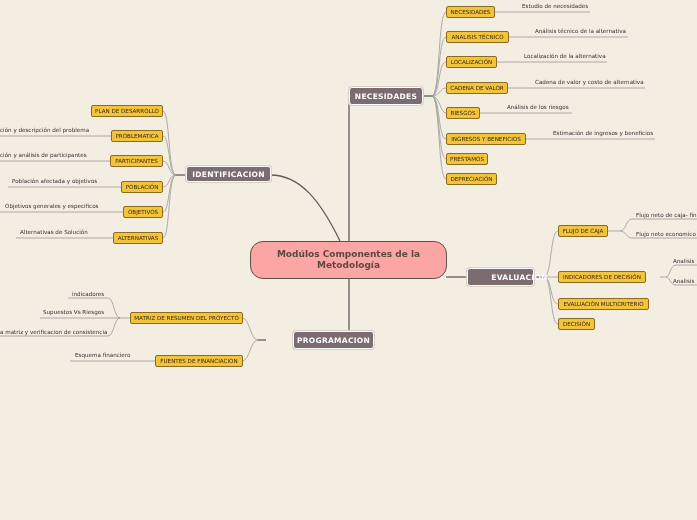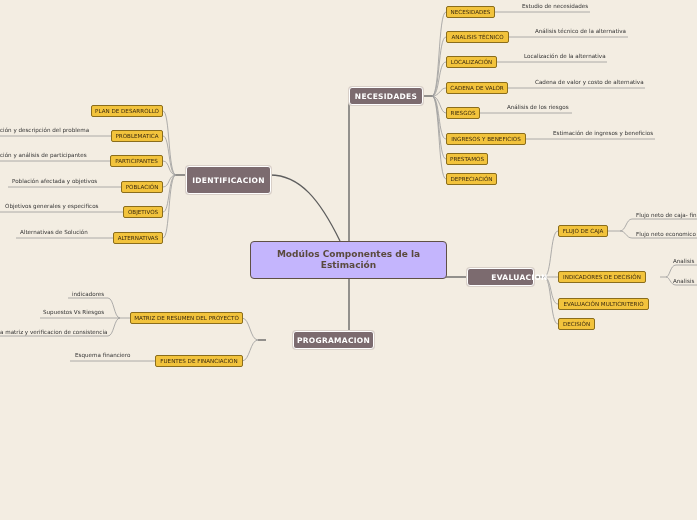--- a/index.html
+++ b/index.html
@@ -1,19 +1,19 @@
 <!DOCTYPE html>
 <html><head>
 <meta charset="utf-8">
 <style>
   html, body { margin:0; padding:0; }
   body { width:697px; height:520px; background:#f3ede2; position:relative; overflow:hidden; font-family:"DejaVu Sans", sans-serif; }
   svg.links { position:absolute; left:0; top:0; width:697px; height:520px; }
   .node { position:absolute; box-sizing:border-box; display:flex; align-items:center; justify-content:center; white-space:nowrap; }
-  .root { background:#c4b5fd; border:1.5px solid #5f5045; border-radius:4px; color:#5a4a3e; font-weight:bold; font-size:9px; text-align:center; line-height:11px; flex-direction:column; }
+  .root { background:#fca5a5; border:1.5px solid #5f5045; border-radius:13px; color:#5a4a3e; font-weight:bold; font-size:9px; text-align:center; line-height:11px; flex-direction:column; }
   .main { background:#7c6b6f; border:1.5px solid #ffffff; border-radius:3px; color:#ffffff; font-weight:bold; font-size:7.5px; letter-spacing:0.3px; box-shadow:0 0 0 1px #d9d0c8; }
   .sub { background:#f2c33c; border:1px solid #8a6d1c; border-radius:2px; color:#3a2a10; font-size:5.6px; height:12px; padding:0 4px; }
   .leaf { position:absolute; font-size:5.6px; color:#333; white-space:nowrap; }
 </style>
 </head>
 <body>
 
 <svg class="links" viewBox="0 0 697 520">
   <g fill="none" stroke="#5e5e5e" stroke-width="1.3">
     <path d="M349 241 L349 96"></path>
@@ -64,25 +64,25 @@
     <path d="M130 318 L120 318 C114 318 114 298 108 298 L68 298"></path>
       <path d="M120 318 L108 318"></path>
       <path d="M40 318 L108 318"></path>
       <path d="M120 318 C114 318 114 336 108 336 L0 336"></path>
     <path d="M155 361 L70 361"></path>
   </g>
 </svg>
 
 <div class="node root" style="left:250px;top:241px;width:197px;height:38px;">
   <span>Modúlos Componentes de la</span>
-  <span>Estimación</span>
+  <span>Metodología</span>
 </div>
 
 <div class="node main" style="left:349px;top:87px;width:74px;height:18px;">NECESIDADES</div>
-<div class="node main" style="left:186px;top:166px;width:85px;height:28px;">IDENTIFICACION</div>
+<div class="node main" style="left:186px;top:166px;width:85px;height:16px;">IDENTIFICACION</div>
 <div class="node main" style="left:467px;top:268px;width:67px;height:18px;padding-left:38px;">EVALUACION</div>
 <div class="node main" style="left:266px;top:331px;width:81px;height:18px;margin-left:27px;">PROGRAMACION</div>
 
 <div class="node sub" style="left:446px;top:6px;width:49px;">NECESIDADES</div>
 <div class="node sub" style="left:446px;top:31px;width:63px;">ANALISIS TÉCNICO</div>
 <div class="node sub" style="left:446px;top:56px;width:51px;">LOCALIZACIÓN</div>
 <div class="node sub" style="left:446px;top:82px;width:62px;">CADENA DE VALOR</div>
 <div class="node sub" style="left:446px;top:107px;width:34px;">RIESGOS</div>
 <div class="node sub" style="left:446px;top:133px;width:80px;">INGRESOS Y BENEFICIOS</div>
 <div class="node sub" style="left:446px;top:153px;width:42px;">PRESTAMOS</div>

